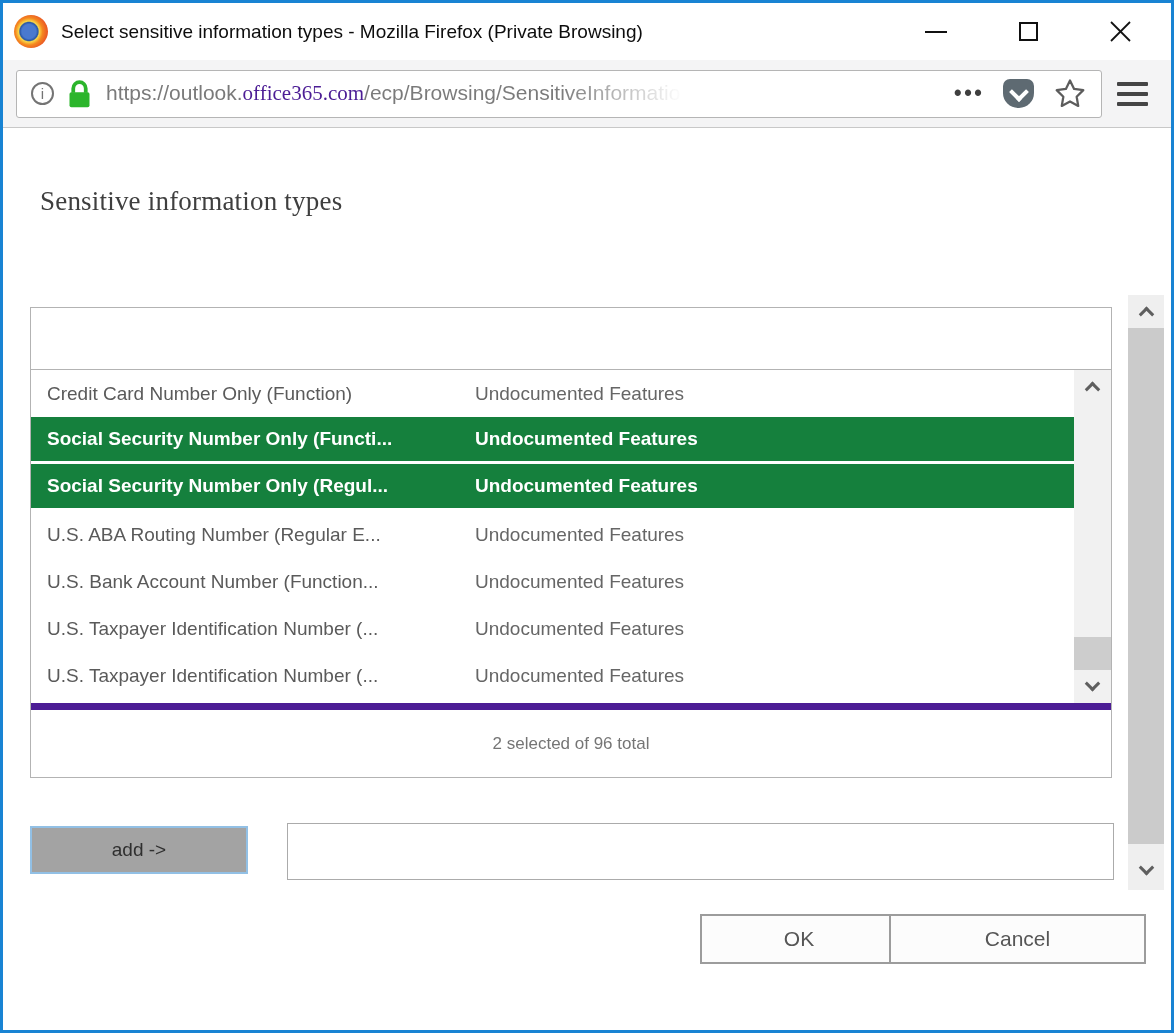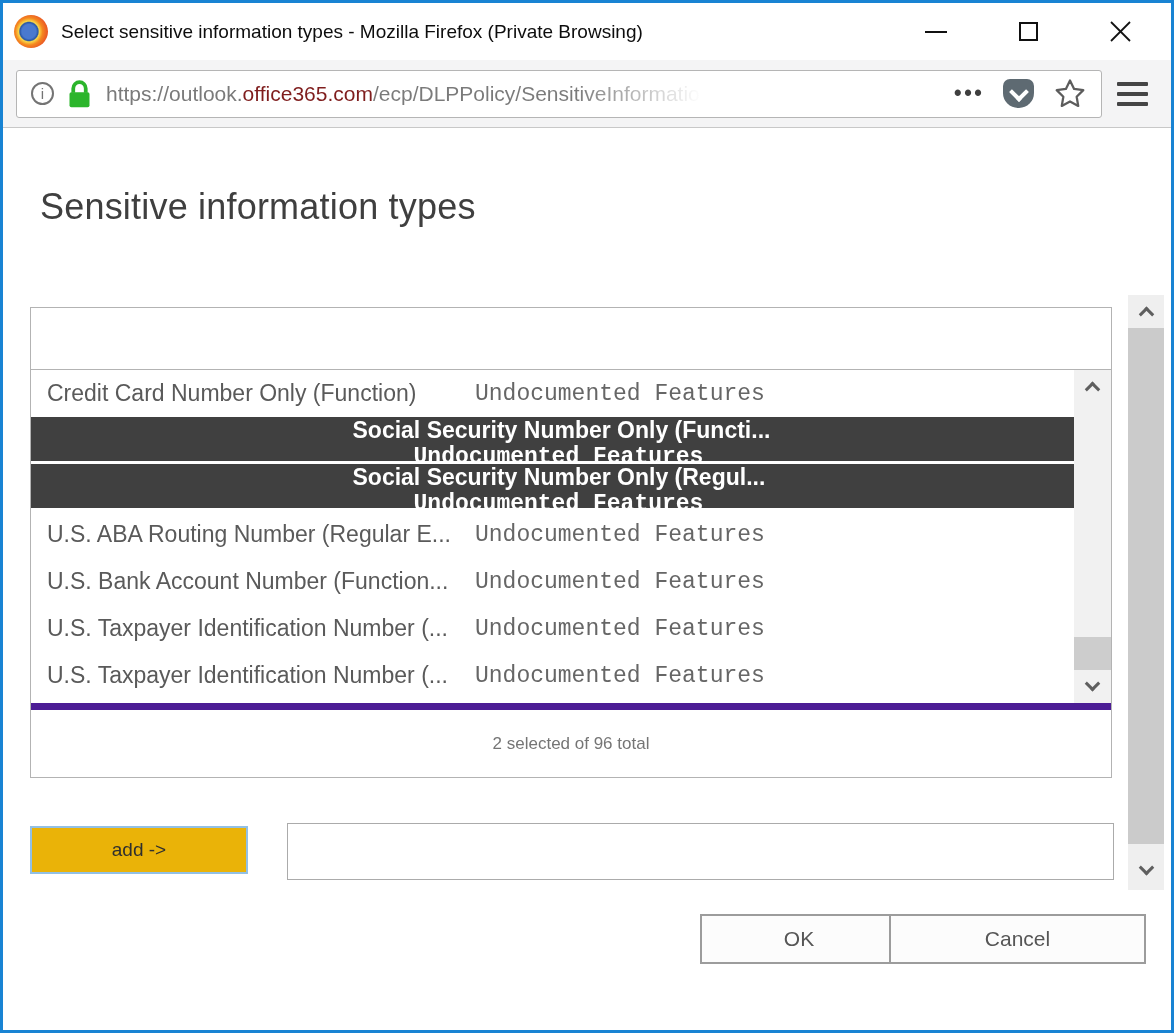--- a/index.html
+++ b/index.html
@@ -42,59 +42,59 @@
     background:#fff; border:1px solid #b5b5b5; border-radius:3px;
     display:flex; align-items:center; padding:0 14px;
   }
   .info-icon {
     width:23px; height:23px; border:2px solid #747474; border-radius:50%;
     color:#747474; font-size:15px; line-height:19px; text-align:center; flex:0 0 auto;
   }
   .lock-icon { margin-left:13px; flex:0 0 auto; display:flex; }
   .url-text { margin-left:14px; font-size:21px; white-space:nowrap; overflow:hidden; flex:1 1 auto; }
   .url-prefix { color:#7a7a7a; }
-  .url-domain { color:#7f1d1d; }
+  .url-domain { color:#4c1d95;font-family:Liberation Serif, serif; }
   .url-path {
     background:linear-gradient(90deg,#7a7a7a 0%,#7a7a7a 60%,rgba(122,122,122,0) 97%);
     -webkit-background-clip:text; background-clip:text; color:transparent;
   }
   .urlbar-right { display:flex; align-items:center; gap:19px; margin-left:8px; flex:0 0 auto; }
   .dots-icon { font-size:23px; color:#3f3f3f; letter-spacing:2px; line-height:1; }
   .pocket-icon { position:relative; width:31px; height:29px; background:#5e6a72; border-radius:7px 7px 15px 15px; }
   .pocket-icon::after {
     content:""; position:absolute; left:9px; top:6px; width:10px; height:10px;
     border-right:4px solid #fff; border-bottom:4px solid #fff; transform:rotate(45deg);
   }
   .hamburger { margin-left:15px; display:flex; flex-direction:column; gap:6px; }
   .hamburger span { width:31px; height:4px; background:#454545; border-radius:1px; }
 
   
   .page-title {
     position:absolute; left:37px; top:183px;
-    font-size:36px; font-weight:300; color:#3f3f3f; letter-spacing:0.2px;
+    font-size:27px; font-weight:300; color:#3f3f3f; letter-spacing:0.2px;font-family:Liberation Serif, serif;
   }
 
   .table { position:absolute; left:27px; top:304px; width:1082px; border:1px solid #b3b3b3; }
   .thead { display:flex; height:62px; border-bottom:1px solid #b3b3b3; background:#fff; }
   .th { display:flex; align-items:center; font-size:19px; color:#454545; }
   .th-name { width:450px; padding-left:16px; border-right:1px solid #c3c3c3; }
   .th-publisher { flex:1; padding-left:10px; position:relative; border-right:1px solid #c3c3c3; }
   .sort-asc-icon {
     position:absolute; right:16px; top:25px; width:0; height:0;
     border-left:8px solid transparent; border-right:8px solid transparent;
     border-bottom:10px solid #6e6e6e;
   }
   .th-strip { width:38px; }
 
   .tlist { position:relative; height:333px; background:#fff; }
   .rows { width:1045px; }
-  .trow { display:flex; align-items:center; height:47px; font-size:23px; color:#5a5a5a; background:#fff; cursor:default; }
+  .trow { display:flex; align-items:center; height:47px; font-size:19px; color:#5a5a5a; background:#fff; cursor:default; }
   .trow .cell-name { width:434px; padding-left:16px; white-space:nowrap; overflow:hidden; }
-  .trow .cell-publisher { flex:1; padding-left:10px; color:#666; white-space:nowrap; overflow:hidden;font-family:Liberation Mono, monospace; }
-  .trow.selected { background:#404040; border-bottom:3px solid #fff;flex-direction:column; }
+  .trow .cell-publisher { flex:1; padding-left:10px; color:#666; white-space:nowrap; overflow:hidden; }
+  .trow.selected { background:#15803d; border-bottom:3px solid #fff; }
   .trow.selected .cell-name, .trow.selected .cell-publisher { color:#fff; font-weight:bold; }
 
   .scrollbar-inner {
     position:absolute; top:0; right:0; width:37px; height:333px; background:#f1f1f1;
   }
   .sb-btn { position:absolute; left:0; width:100%; height:33px; display:flex; align-items:center; justify-content:center; background:#f1f1f1; }
   .sb-btn.up { top:0; }
   .sb-btn.down { bottom:0; }
   .chev-up { width:11px; height:11px; border-top:3px solid #5f5f5f; border-left:3px solid #5f5f5f; transform:rotate(45deg) translate(2px,2px); }
   .chev-down { width:11px; height:11px; border-bottom:3px solid #5f5f5f; border-right:3px solid #5f5f5f; transform:rotate(45deg) translate(-2px,-2px); }
@@ -102,21 +102,21 @@
 
   .tfoot {
     height:74px; border-top:7px solid #4c1d95; background:#fff;
     display:flex; align-items:center; justify-content:center;
     font-size:17px; color:#757575;
   }
 
   
   .add-btn {
     position:absolute; left:27px; top:823px; width:218px; height:48px;
-    background:#eab308; border:2px solid #92c0e5;
+    background:#a3a3a3; border:2px solid #92c0e5;
     font-size:19px; color:#2f2f2f; font-family:"Liberation Sans",sans-serif;
     display:flex; align-items:center; justify-content:center; cursor:default;
   }
   .sel-input {
     position:absolute; left:284px; top:820px; width:827px; height:57px;
     border:1px solid #ababab; background:#fff; font-size:19px; padding:0 10px;
     font-family:"Liberation Sans",sans-serif;
   }
   .dlg-btn {
     position:absolute; top:911px; height:50px; background:#fcfcfc; border:2px solid #9c9c9c;
@@ -161,21 +161,21 @@
   <div class="toolbar">
     <div class="urlbar">
       <div class="info-icon">i</div>
       <div class="lock-icon">
         <svg width="25" height="30" viewBox="0 0 20 24">
           <path d="M5 11 V7.5 a5 5 0 0 1 10 0 V11" fill="none" stroke="#2bb52b" stroke-width="3"></path>
           <rect x="2" y="10.5" width="16" height="12" rx="1.5" fill="#2bb52b"></rect>
         </svg>
       </div>
       <div class="url-text">
-        <span class="url-prefix">https://outlook.</span><span class="url-domain">office365.com</span><span class="url-path">/ecp/DLPPolicy/SensitiveInformation</span>
+        <span class="url-prefix">https://outlook.</span><span class="url-domain">office365.com</span><span class="url-path">/ecp/Browsing/SensitiveInformation</span>
       </div>
       <div class="urlbar-right">
         <div class="dots-icon">•••</div>
         <div class="pocket-icon"></div>
         <svg width="34" height="34" viewBox="0 0 24 24">
           <path d="M12 2.5l2.9 5.9 6.5.9-4.7 4.6 1.1 6.5L12 17.3l-5.8 3.1 1.1-6.5L2.6 9.3l6.5-.9z" fill="none" stroke="#5c5c5c" stroke-width="1.6" stroke-linejoin="round"></path>
         </svg>
       </div>
     </div>
     <div class="hamburger">

